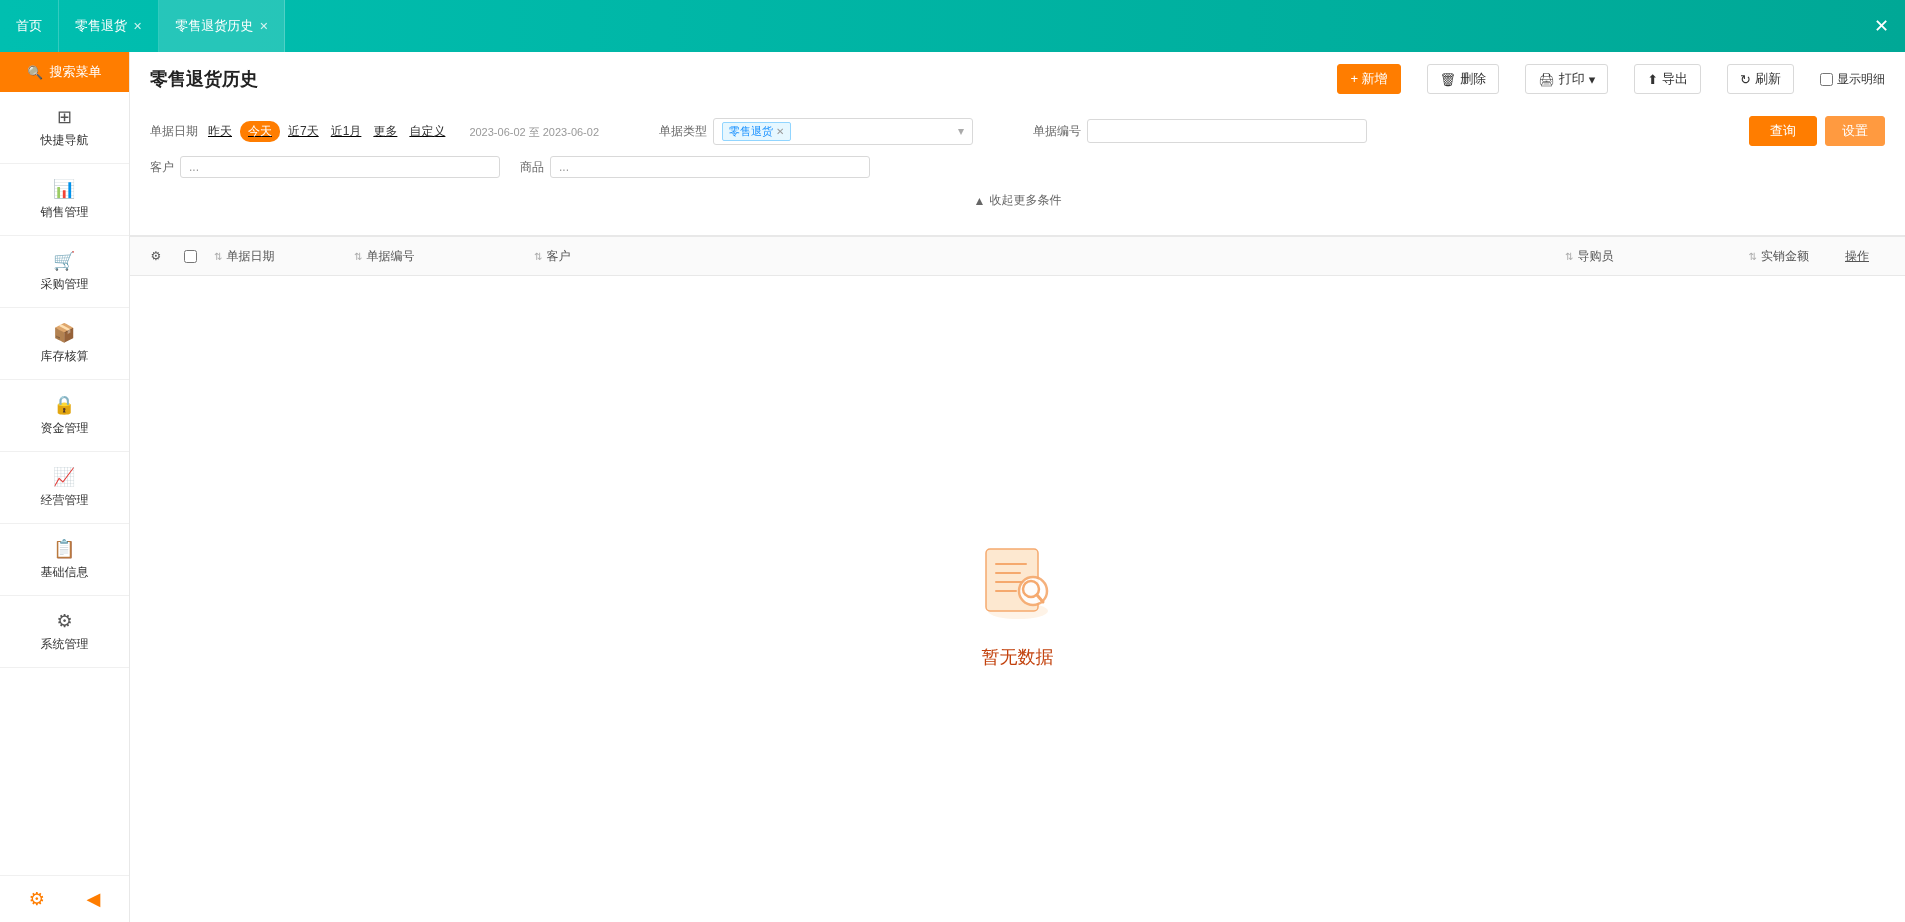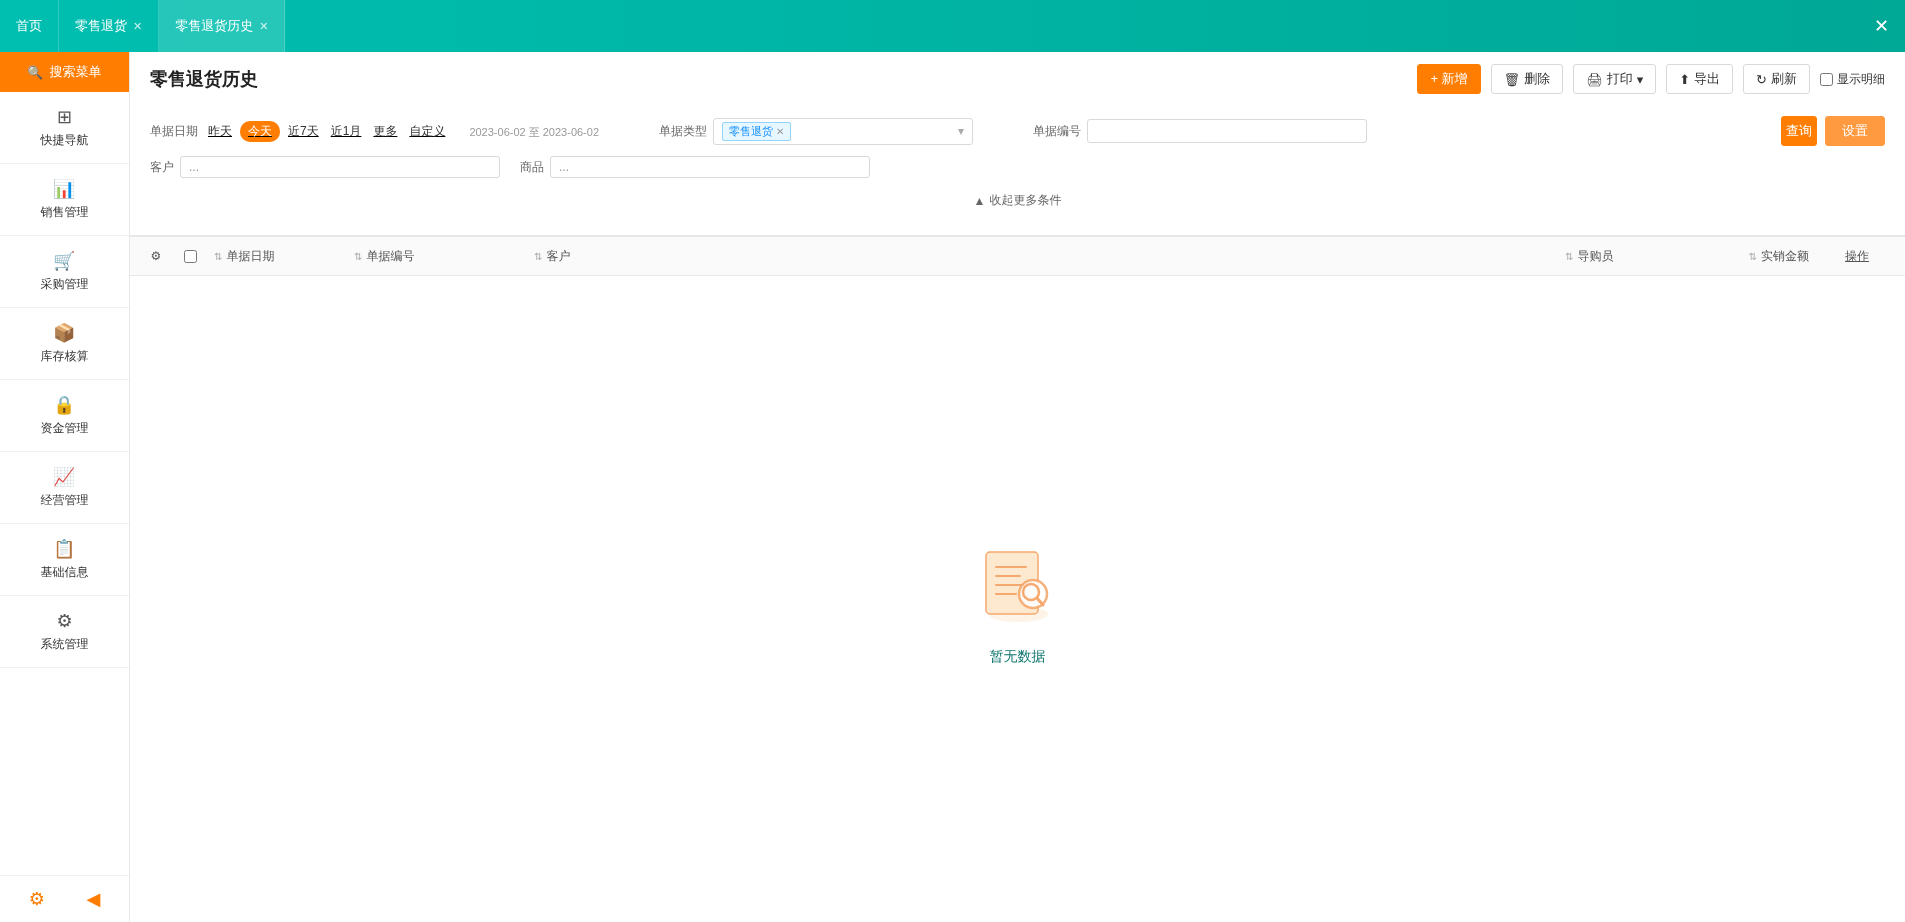--- a/index.html
+++ b/index.html
@@ -126,21 +126,21 @@
       margin-bottom: 12px;
     }
     .page-title {
       font-size: 18px;
       font-weight: 600;
       color: #222;
     }
     .toolbar {
       display: flex;
       align-items: center;
-      gap: 10px;
+      gap: 26px;
       padding-left: 41px;
     }
     .toolbar-btn {
       display: flex;
       align-items: center;
       gap: 4px;
       padding: 5px 12px;
       border: 1px solid #d9d9d9;
       border-radius: 3px;
       background: #fff;
@@ -479,21 +479,21 @@
               <span style="color:#aaa;">▾</span>
             </div>
           </div>
 
           <div class="filter-group" style="margin-left: 40px;">
             <span class="filter-label">单据编号</span>
             <input class="filter-input" type="text" style="min-width: 280px;">
           </div>
 
           <div style="margin-left: auto; display: flex; gap: 8px;">
-            <button class="toolbar-btn primary" style="background:#ff7d00; border-color:#ff7d00; color:#fff; padding: 5px 4px;">查询</button>
+            <button class="toolbar-btn primary" style="background:#ff7d00; border-color:#ff7d00; color:#fff; padding: 5px 20px;">查询</button>
             <button class="toolbar-btn" style="background:#ff9a40; border-color:#ff9a40; color:#fff; padding: 5px 16px;">设置</button>
           </div>
         </div>
 
         <div class="filter-row">
 
           <div class="filter-group">
             <span class="filter-label">客户</span>
             <div class="filter-select" style="min-width: 320px;">
               <span class="filter-ellipsis">...</span>
@@ -563,18 +563,18 @@
             <line x1="28" y1="35" x2="58" y2="35" stroke="#f5a96e" stroke-width="2" stroke-linecap="round"></line>
             <line x1="28" y1="44" x2="52" y2="44" stroke="#f5a96e" stroke-width="2" stroke-linecap="round"></line>
             <line x1="28" y1="53" x2="55" y2="53" stroke="#f5a96e" stroke-width="2" stroke-linecap="round"></line>
             <line x1="28" y1="62" x2="48" y2="62" stroke="#f5a96e" stroke-width="2" stroke-linecap="round"></line>
 
             <circle cx="65" cy="62" r="14" fill="#fff" stroke="#f5a96e" stroke-width="2.5" opacity="0.9"></circle>
             <circle cx="63" cy="60" r="8" fill="none" stroke="#f5a96e" stroke-width="2.5"></circle>
             <line x1="69" y1="66" x2="75" y2="73" stroke="#f5a96e" stroke-width="3" stroke-linecap="round"></line>
           </svg>
         </div>
-        <span style="font-size:14px; color:#0f766e;">暂无数据</span>
+        <span style="font-size:18px; color:#c2410c;">暂无数据</span>
       </div>
     </div>
 
   </div>
 </div>
 
 </body></html>

